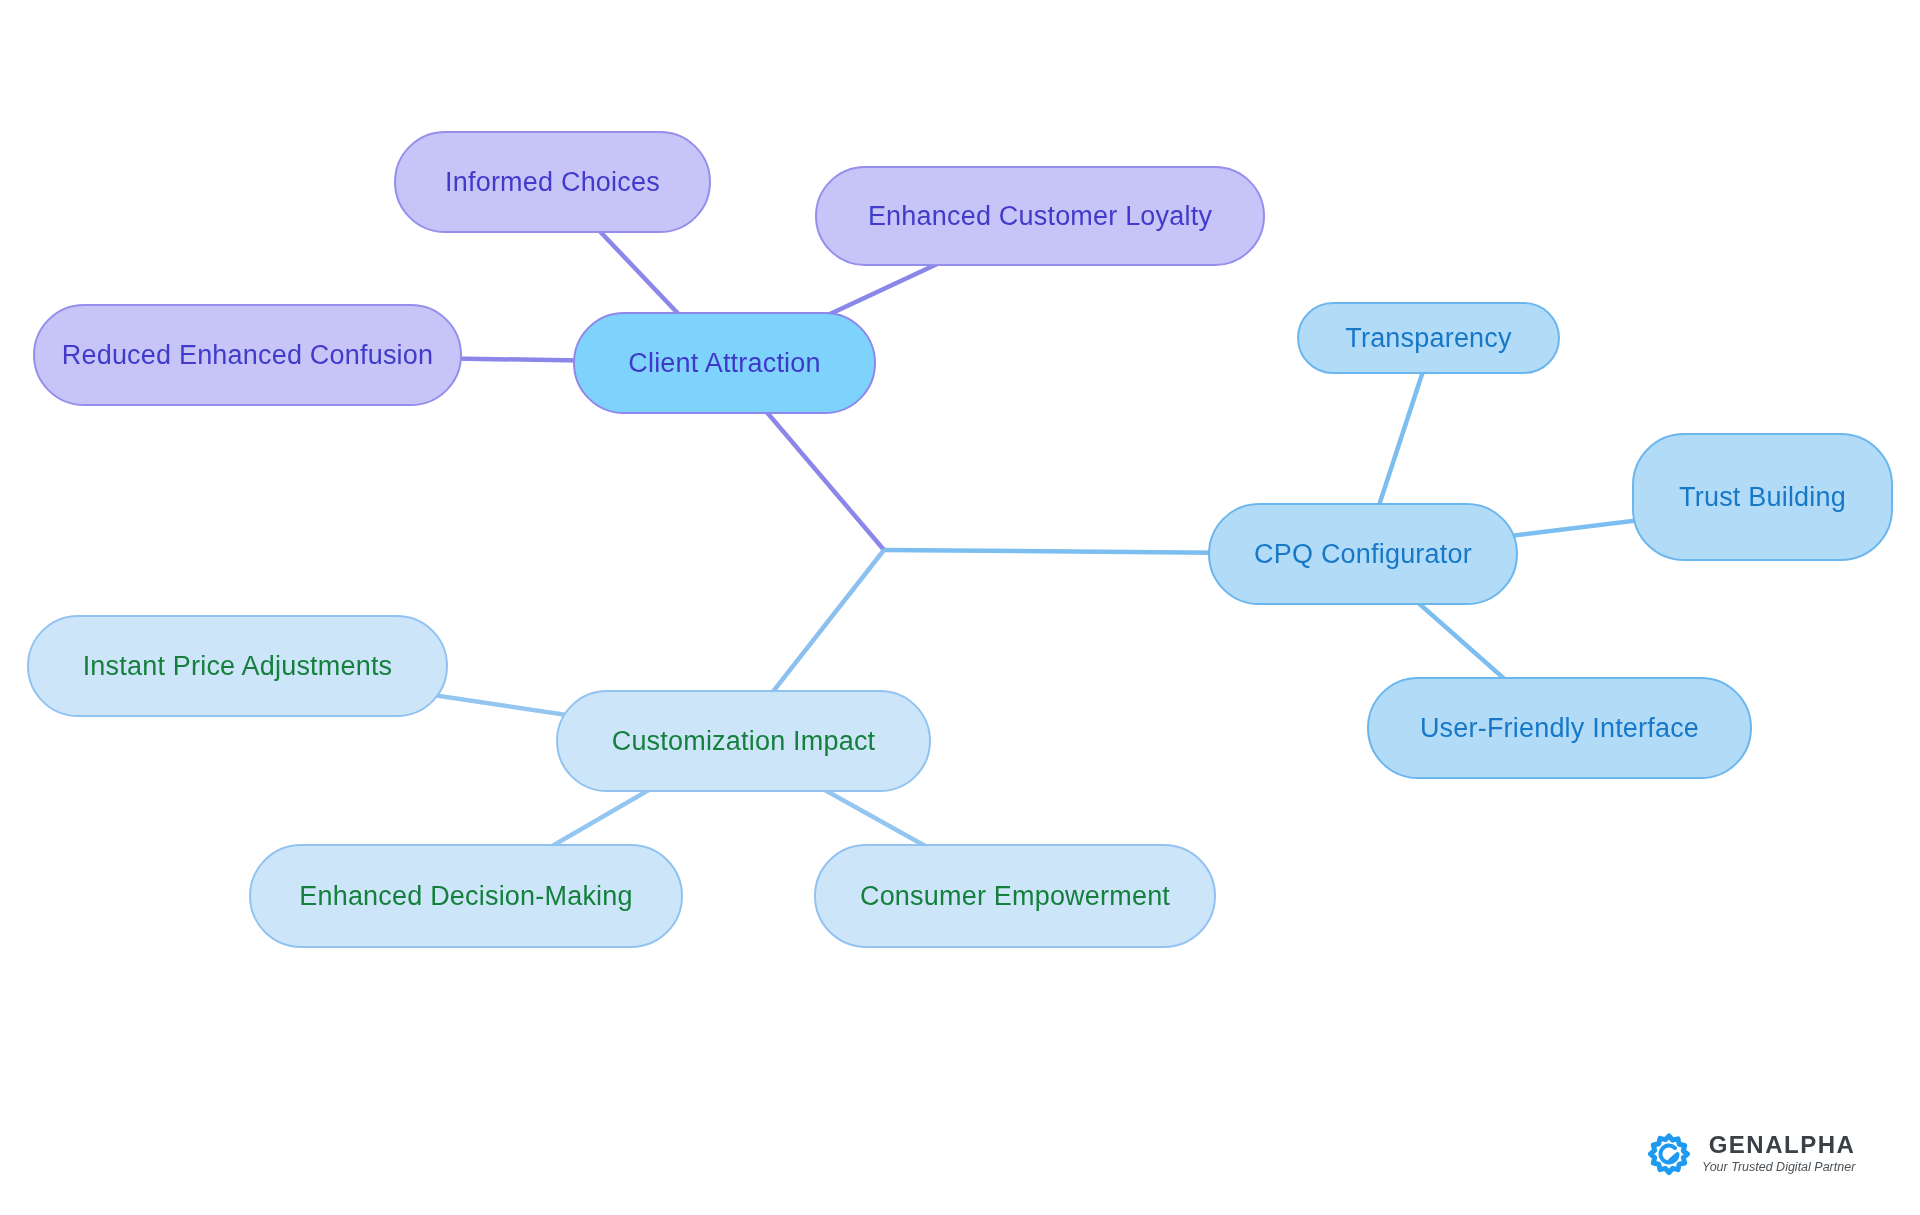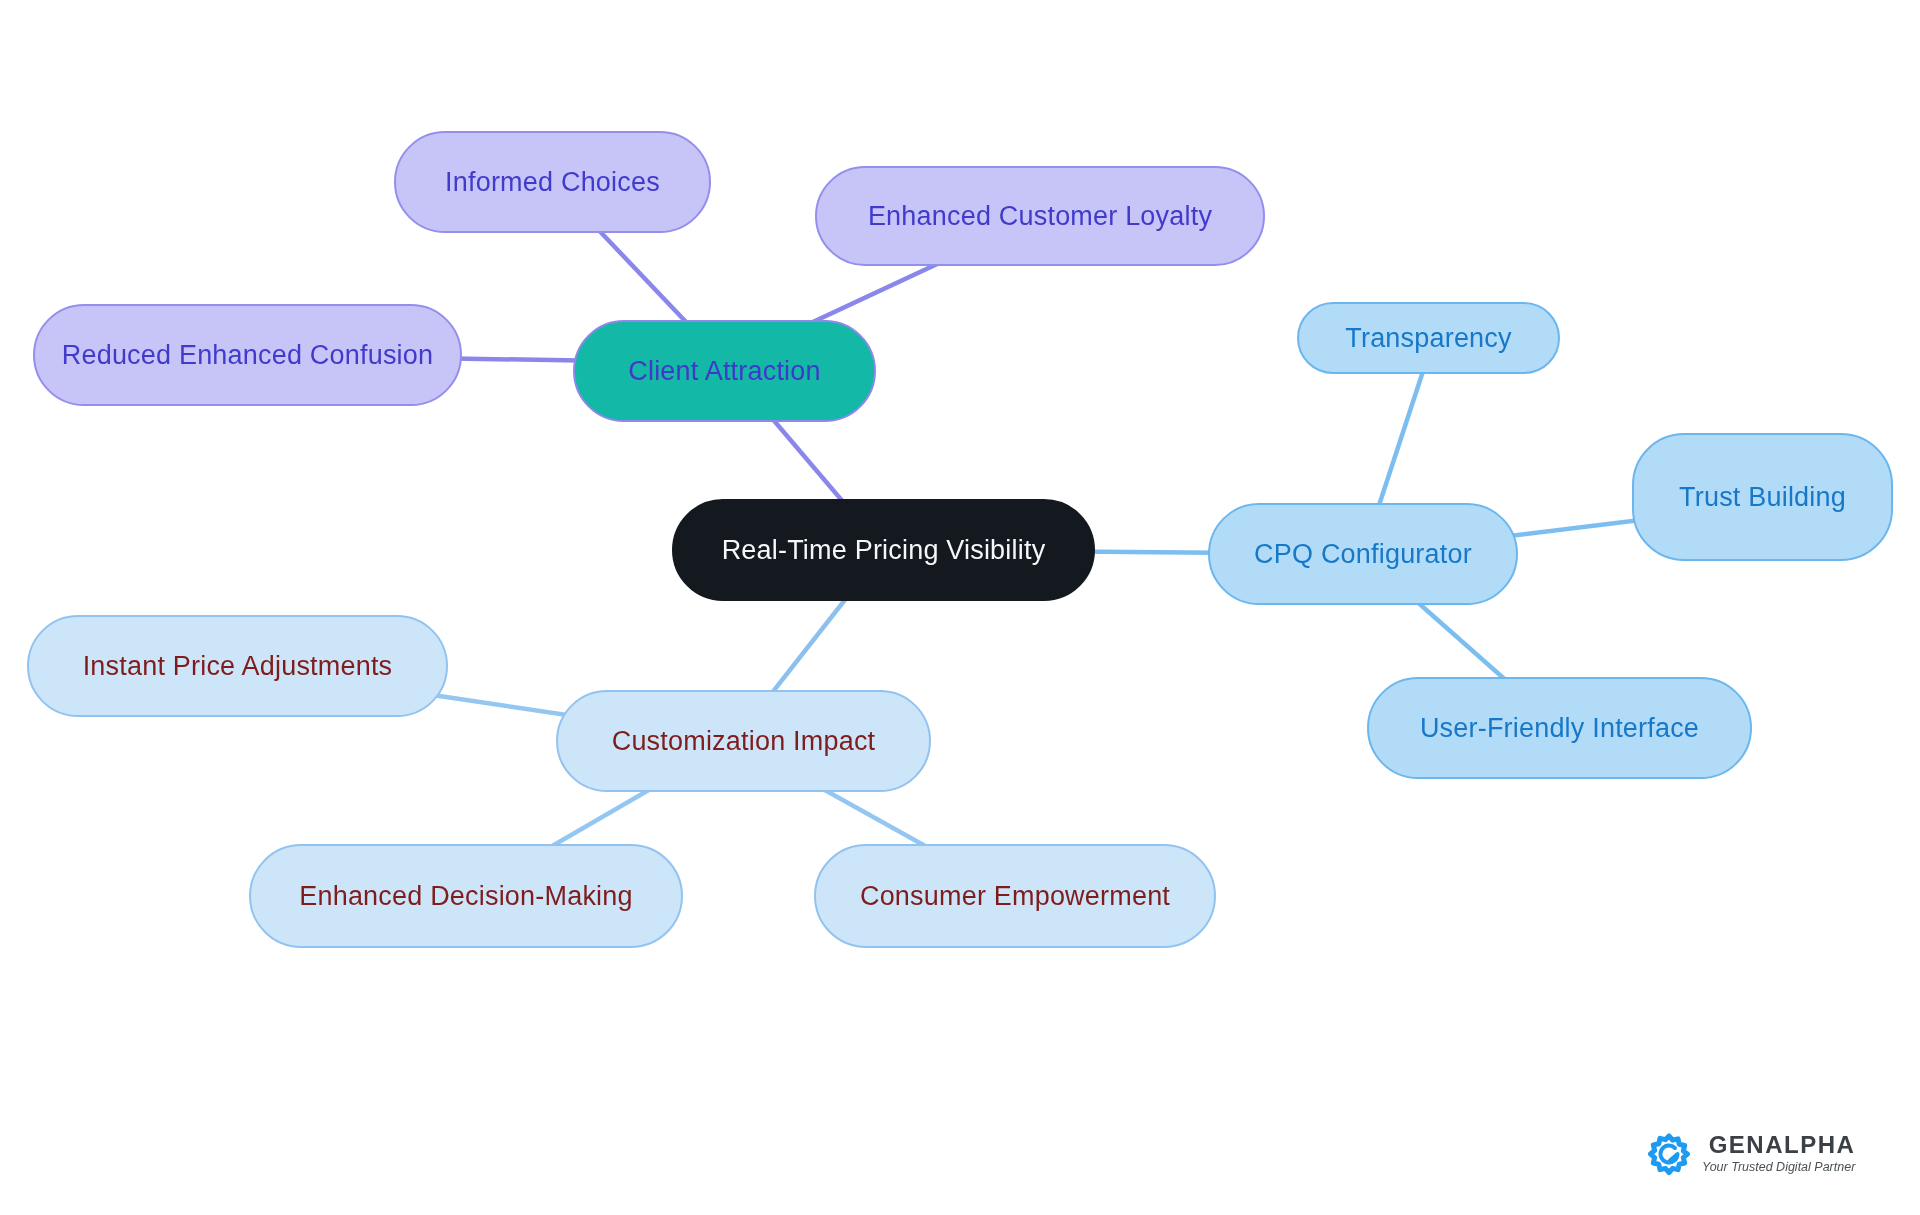--- a/index.html
+++ b/index.html
@@ -25,24 +25,24 @@
     border-radius: 52px;
     border: 2px solid transparent;
     font-size: 27px;
     font-weight: 500;
     white-space: nowrap;
     letter-spacing: 0.2px;
     cursor: default;
   }
   
   .t-dark       { background:#14181F; border-color:#14181F; color:#F5F7FA; }
-  .t-purple-p   { background:#14b8a6; border-color:#8E88EC; color:#3F38C9;margin-top:8px; }
+  .t-purple-p   { background:#7dd3fc; border-color:#8E88EC; color:#3F38C9; }
   .t-purple     { background:#C7C4F8; border-color:#948FED; color:#403BCA; }
   .t-blue       { background:#B2DBF8; border-color:#6CB6EE; color:#1878C8; }
-  .t-lightblue  { background:#CDE5F9; border-color:#92C3F0; color:#7f1d1d; }
+  .t-lightblue  { background:#CDE5F9; border-color:#92C3F0; color:#15803d; }
 
   
   #n-central                    { left:672px;  top:499px; width:423px; height:102px; }
   #n-client-attraction          { left:573px;  top:312px; width:303px; height:102px; }
   #n-informed-choices           { left:394px;  top:131px; width:317px; height:102px; }
   #n-increased-customer-loyalty { left:815px;  top:166px; width:450px; height:100px; }
   #n-reduced-pricing-confusion  { left:33px;   top:304px; width:429px; height:102px; }
   #n-cpq-configurator           { left:1208px; top:503px; width:310px; height:102px; }
   #n-transparency               { left:1297px; top:302px; width:263px; height:72px; }
   #n-trust-building             { left:1632px; top:433px; width:261px; height:128px; }
@@ -93,21 +93,20 @@
     <line x1="1363" y1="554" x2="1429" y2="353" stroke="#7CBEF0" stroke-width="4.5"></line>
     <line x1="1363" y1="554" x2="1763" y2="505" stroke="#7CBEF0" stroke-width="4.5"></line>
     <line x1="1363" y1="554" x2="1560" y2="728" stroke="#7CBEF0" stroke-width="4.5"></line>
 
     <line x1="884" y1="550" x2="735" y2="740" stroke="#8CC0EF" stroke-width="4.5"></line>
     <line x1="735" y1="740" x2="238" y2="666" stroke="#93C6F1" stroke-width="4.5"></line>
     <line x1="735" y1="740" x2="466" y2="896" stroke="#93C6F1" stroke-width="4.5"></line>
     <line x1="735" y1="740" x2="1015" y2="896" stroke="#93C6F1" stroke-width="4.5"></line>
   </svg>
 
-  <div id="n-central" class="node t-dark">Real-Time Pricing Visibility</div>
 
   <div id="n-client-attraction" class="node t-purple-p">Client Attraction</div>
   <div id="n-informed-choices" class="node t-purple">Informed Choices</div>
   <div id="n-increased-customer-loyalty" class="node t-purple">Enhanced Customer Loyalty</div>
   <div id="n-reduced-pricing-confusion" class="node t-purple">Reduced Enhanced Confusion</div>
 
   <div id="n-cpq-configurator" class="node t-blue">CPQ Configurator</div>
   <div id="n-transparency" class="node t-blue">Transparency</div>
   <div id="n-trust-building" class="node t-blue">Trust Building</div>
   <div id="n-user-friendly-interface" class="node t-blue">User-Friendly Interface</div>

